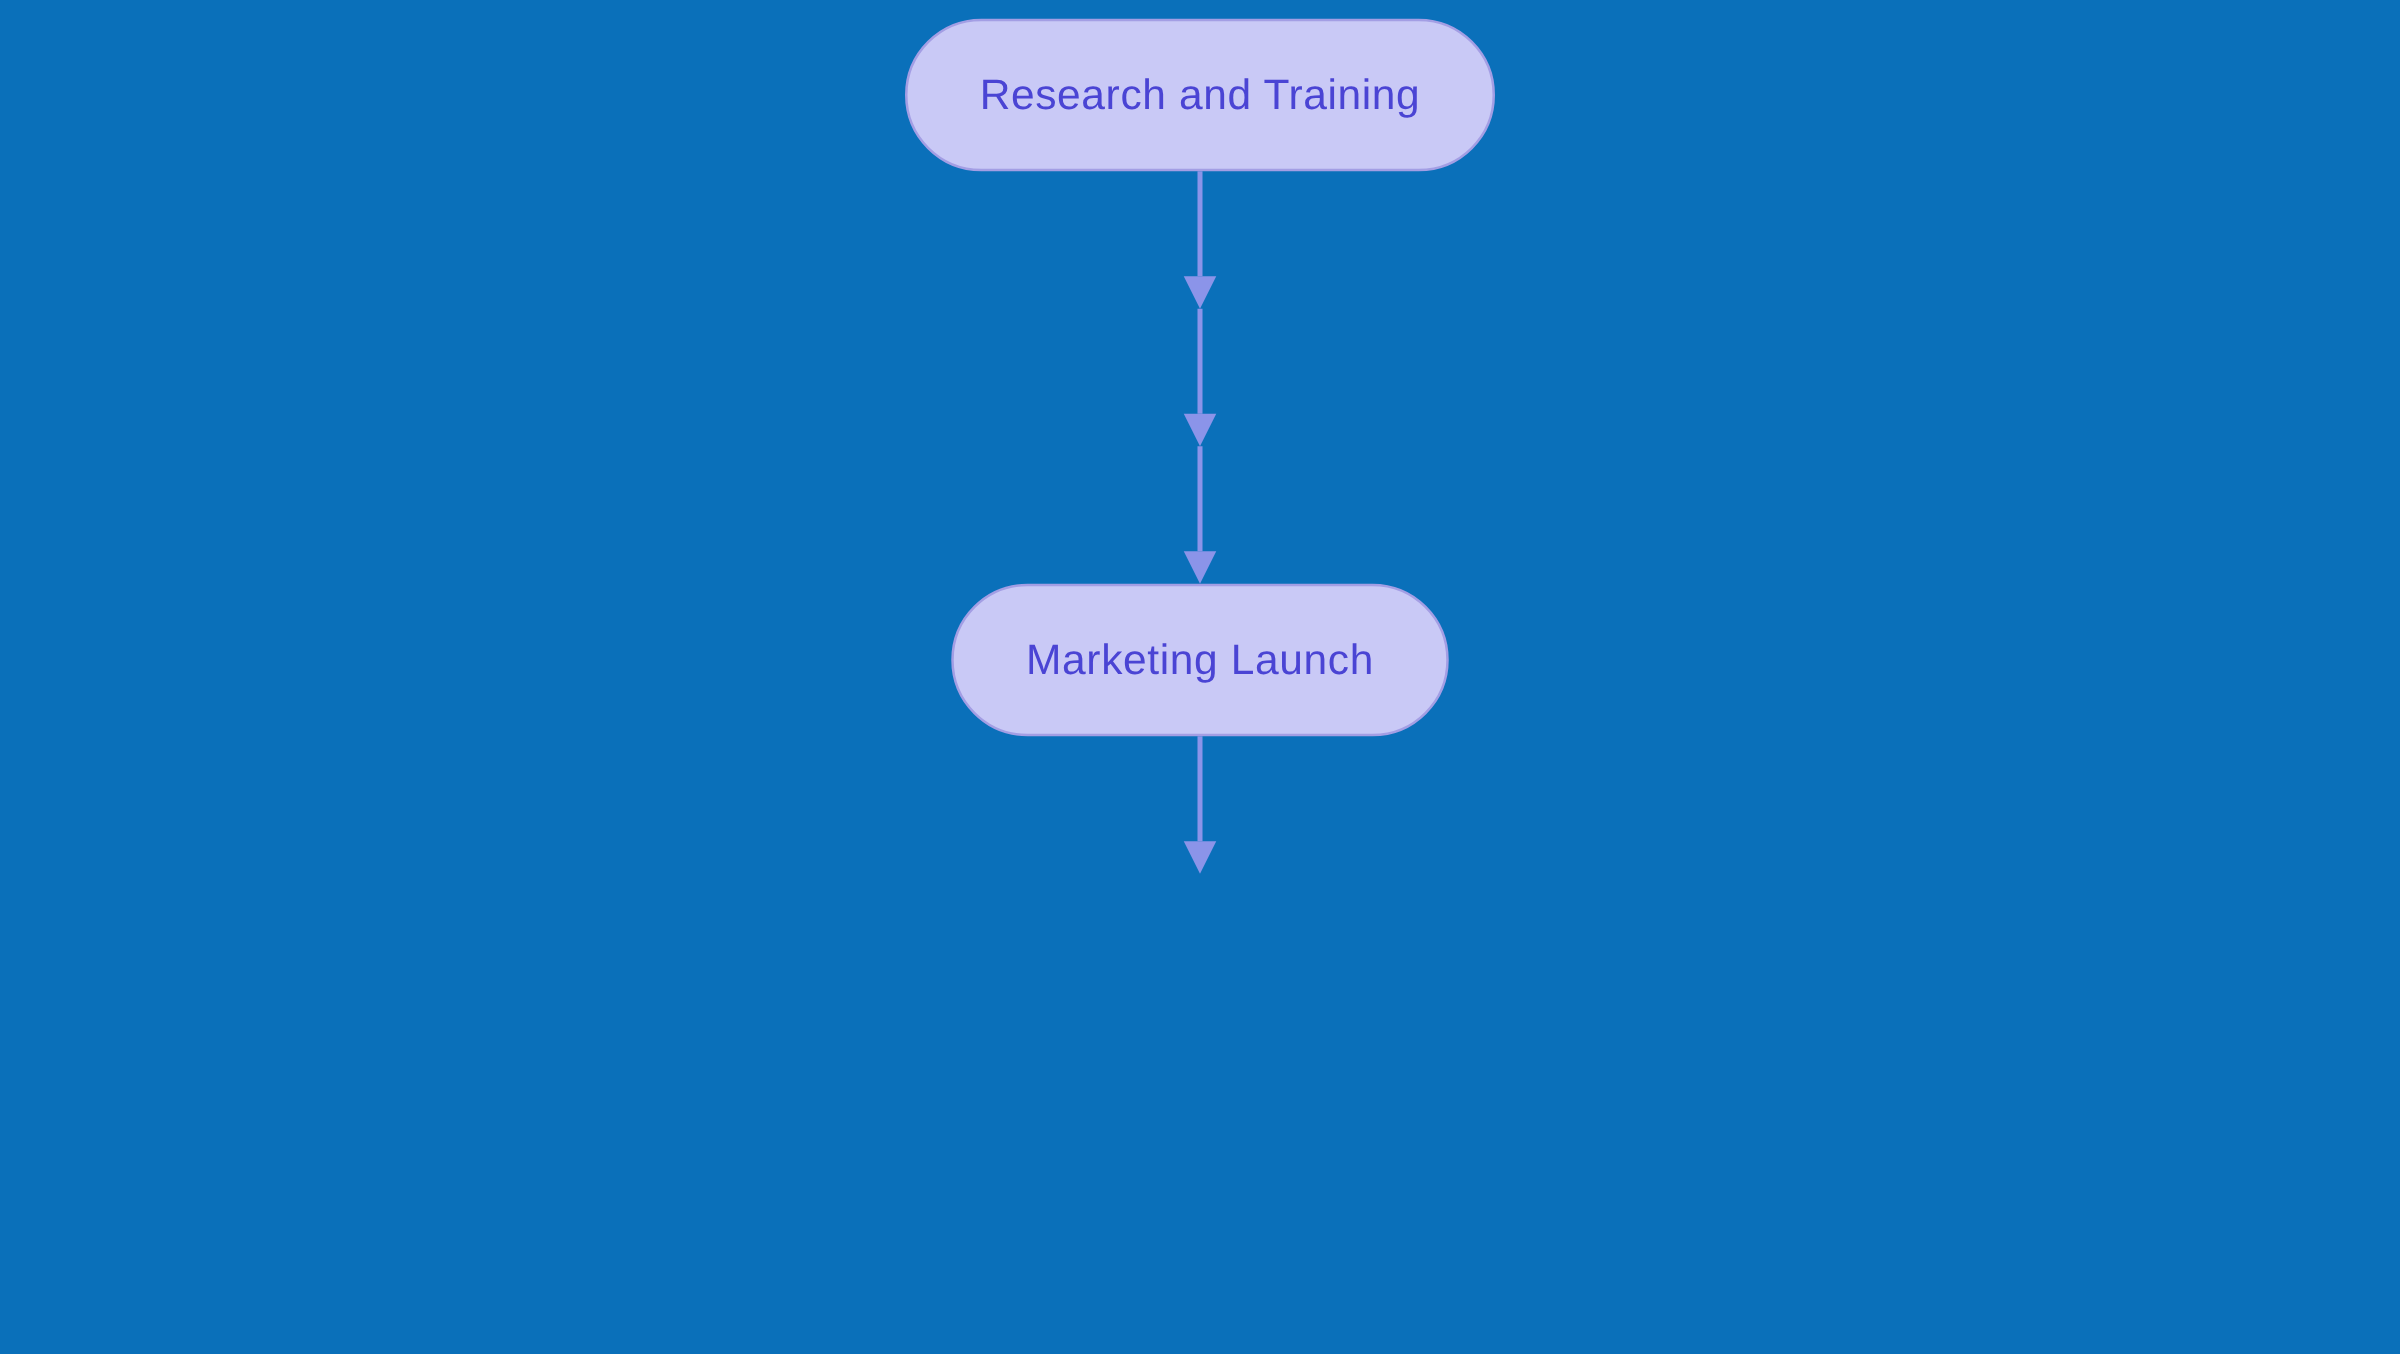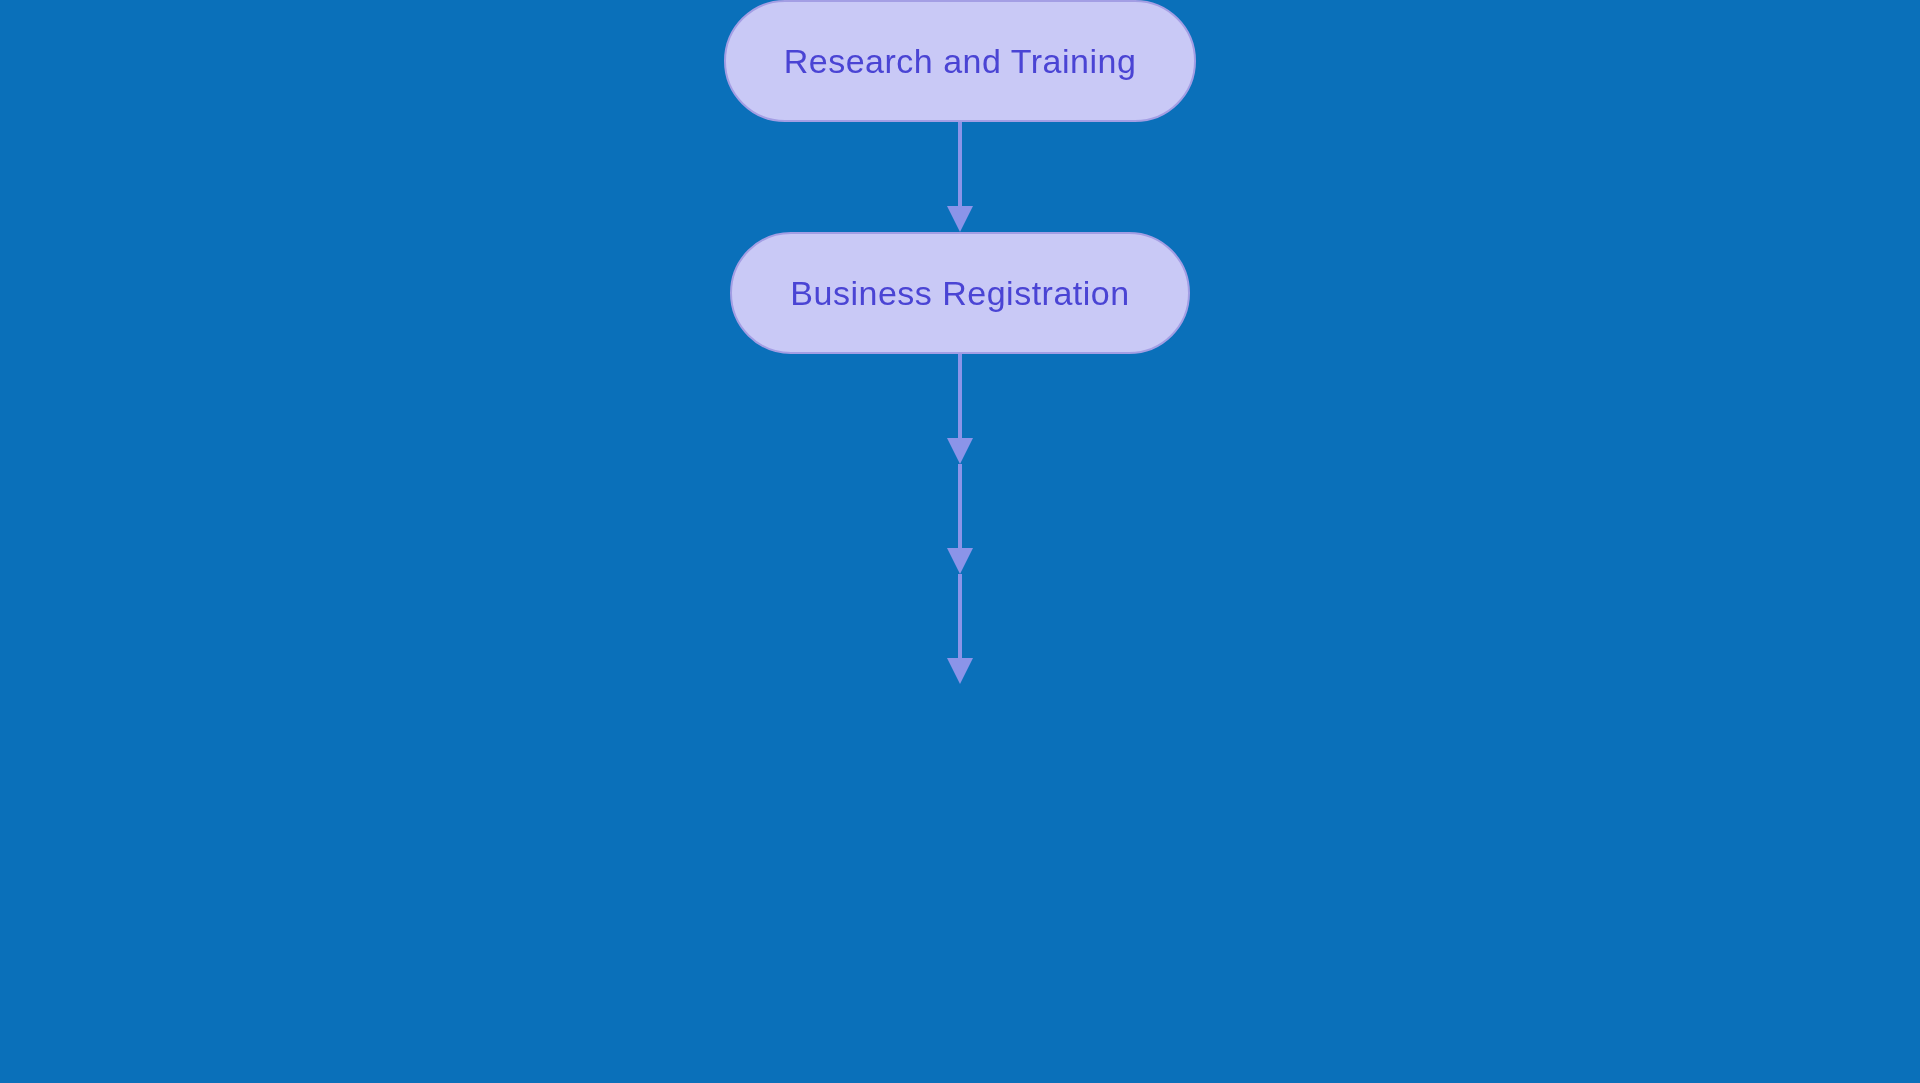--- a/index.html
+++ b/index.html
@@ -13,20 +13,21 @@
     background: var(--bg, #0a70ba);
     font-family: "Liberation Sans", "DejaVu Sans", sans-serif;
   }
   .canvas {
     width: 1920px;
     height: 1083px;
     display: flex;
     flex-direction: column;
     align-items: center;
     box-sizing: border-box;
+    padding-top: 15px;
   }
   .node {
     height: 122px;
     min-width: 270px;
     padding: 0 58px;
     box-sizing: border-box;
     border-radius: 61px;
     background: var(--node-fill, #c9c9f6);
     border: 2px solid var(--node-border, #a39ee4);
     display: flex;
@@ -70,34 +71,34 @@
 <div class="canvas" id="canvas">
   <div class="node">
     <span class="node-label">Research and Training</span>
   </div>
 
   <div class="connector">
     <div class="shaft"></div>
     <div class="head"></div>
   </div>
 
-  <div class="node">
-    <span class="node-label">Business Registration</span>
-  </div>
 
   <div class="connector">
     <div class="shaft"></div>
     <div class="head"></div>
   </div>
 
 
   <div class="connector">
     <div class="shaft"></div>
     <div class="head"></div>
   </div>
 
+  <div class="node">
+    <span class="node-label">Marketing Launch</span>
+  </div>
 
   <div class="connector">
     <div class="shaft"></div>
     <div class="head"></div>
   </div>
 
 </div>
 
 </body></html>

